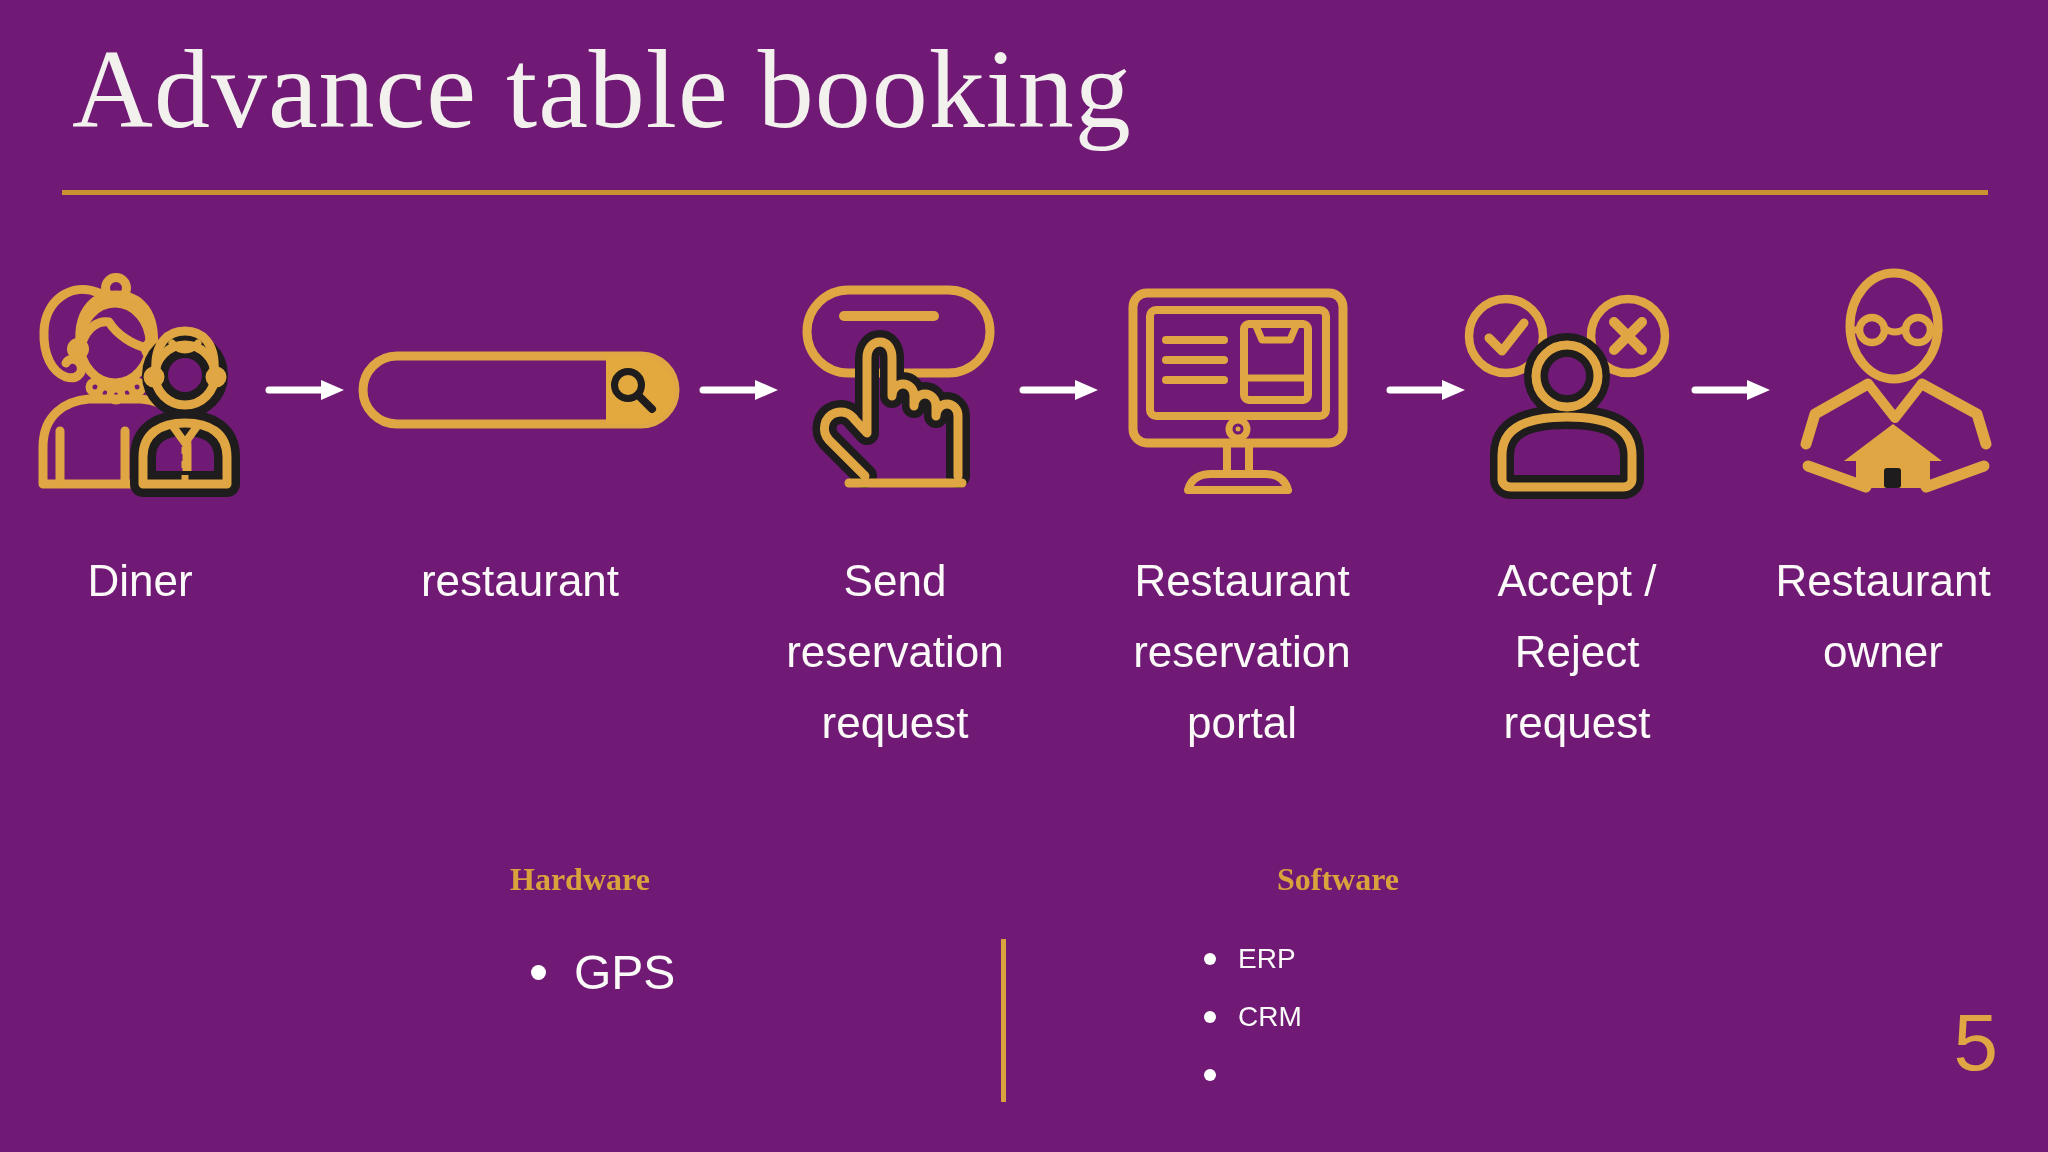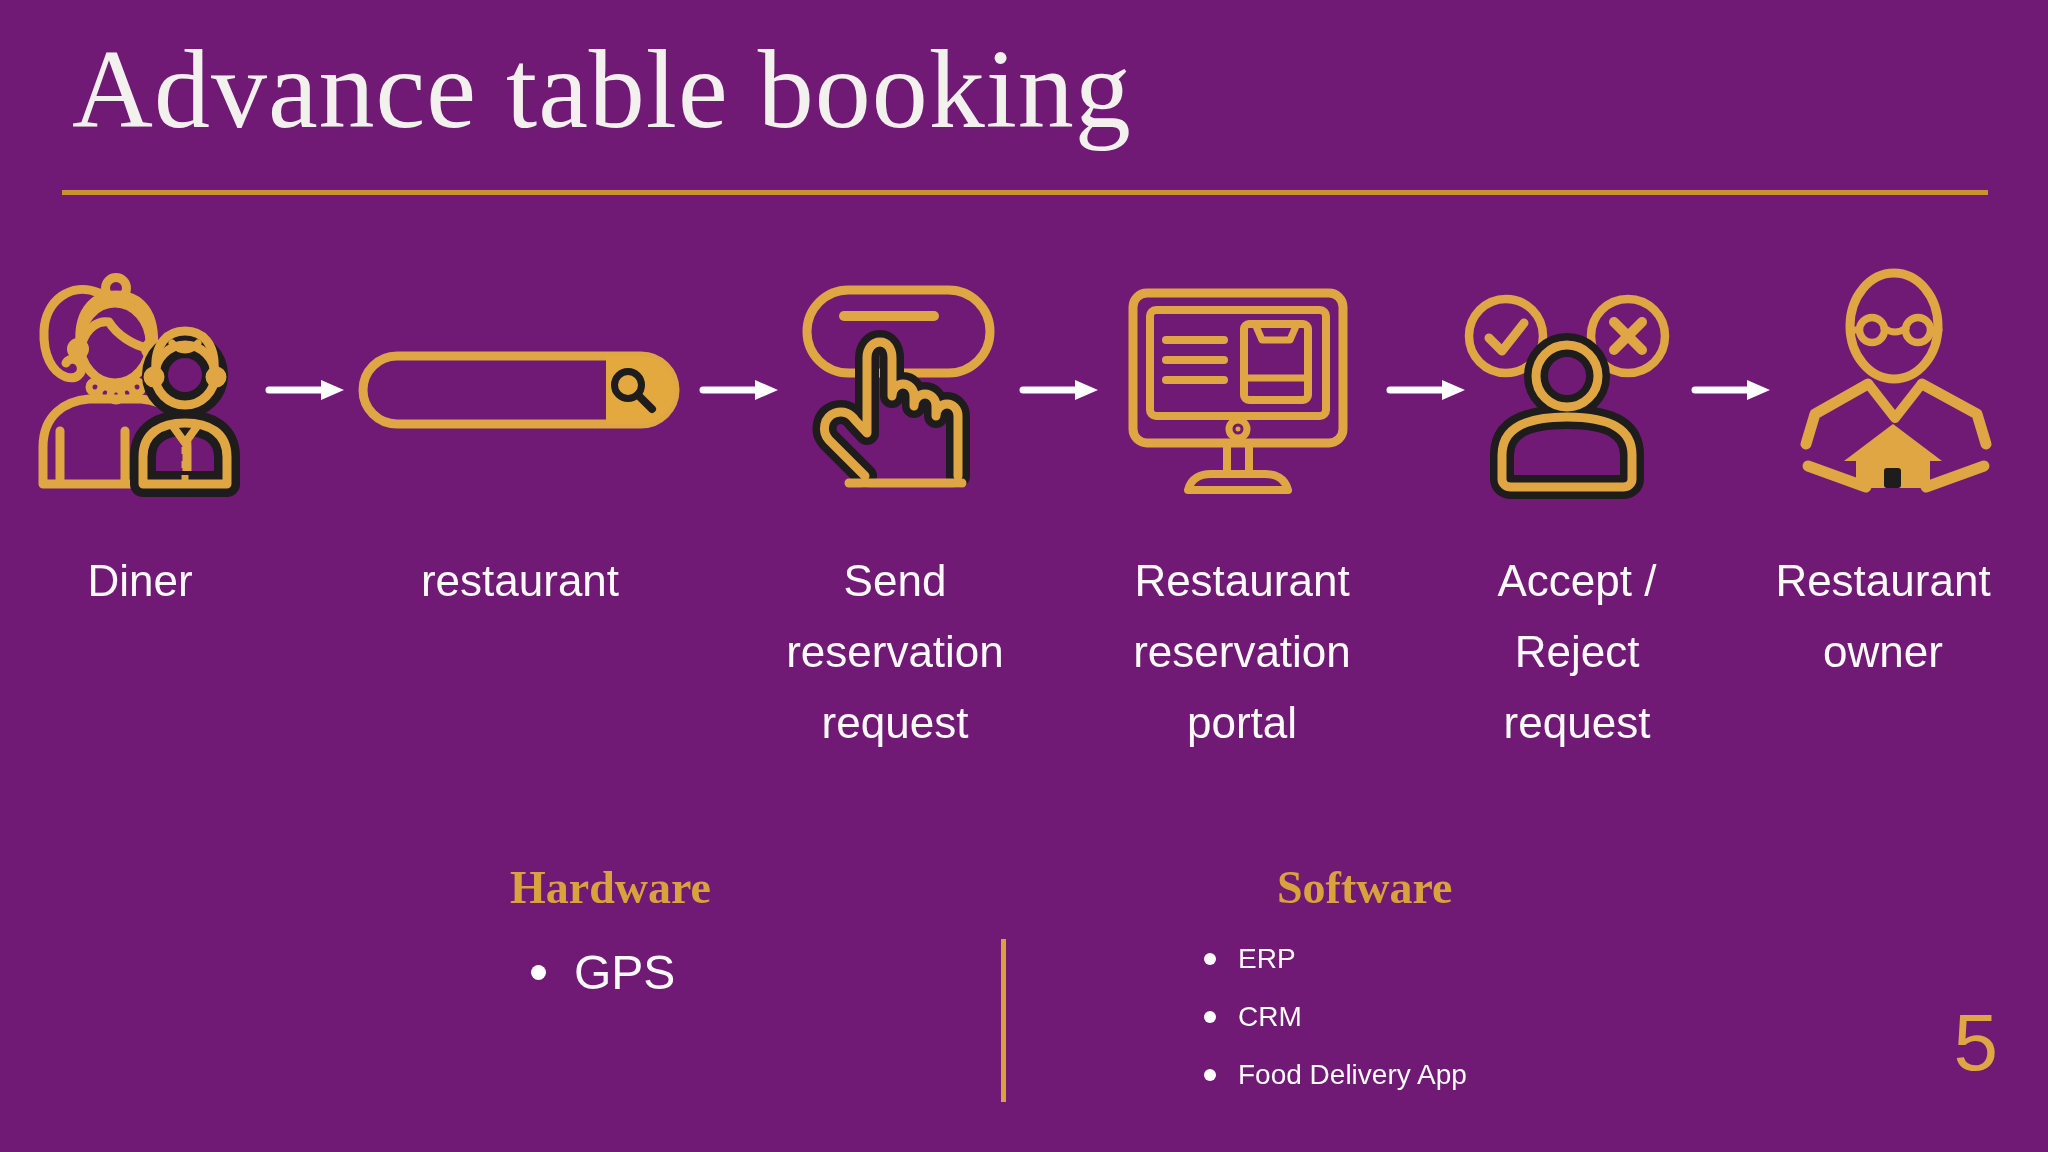--- a/index.html
+++ b/index.html
@@ -22,21 +22,21 @@
     color:#FBFAF8;font-size:44px;line-height:71px;font-weight:400;
   }
   .step-label span{display:block;}
   .mis-heading{
     position:absolute;left:497px;top:810px;width:1000px;text-align:center;
     color:#F5F4F2;font-size:47px;
   }
   .col-title{
     position:absolute;top:861px;
     font-family:"Liberation Serif",serif;font-weight:700;
-    font-size:46px;color:#D9A23C;
+    font-size:32px;color:#D9A23C;
   }
   .bullet-list{position:absolute;}
   .bullet-item{display:flex;align-items:center;color:#FAFAF8;}
   .bullet-dot{border-radius:50%;background:#FFFFFF;flex:0 0 auto;}
   .hw-list{left:531px;top:940px;}
   .hw-list .bullet-item{font-size:48px;height:64px;}
   .hw-list .bullet-dot{width:15px;height:15px;margin-right:28px;}
   .sw-list{left:1204px;top:930px;}
   .sw-list .bullet-item{font-size:28px;height:58px;}
   .sw-list .bullet-dot{width:12px;height:12px;margin-right:22px;}
@@ -229,19 +229,18 @@
     <div class="bullet-item">
       <span class="bullet-dot"></span>
       <span>ERP</span>
     </div>
     <div class="bullet-item">
       <span class="bullet-dot"></span>
       <span>CRM</span>
     </div>
     <div class="bullet-item">
       <span class="bullet-dot"></span>
-      <span>Food Delivery App</span>
     </div>
   </div>
 
   <div class="page-number">5</div>
 
 </div>
 
 </body></html>

